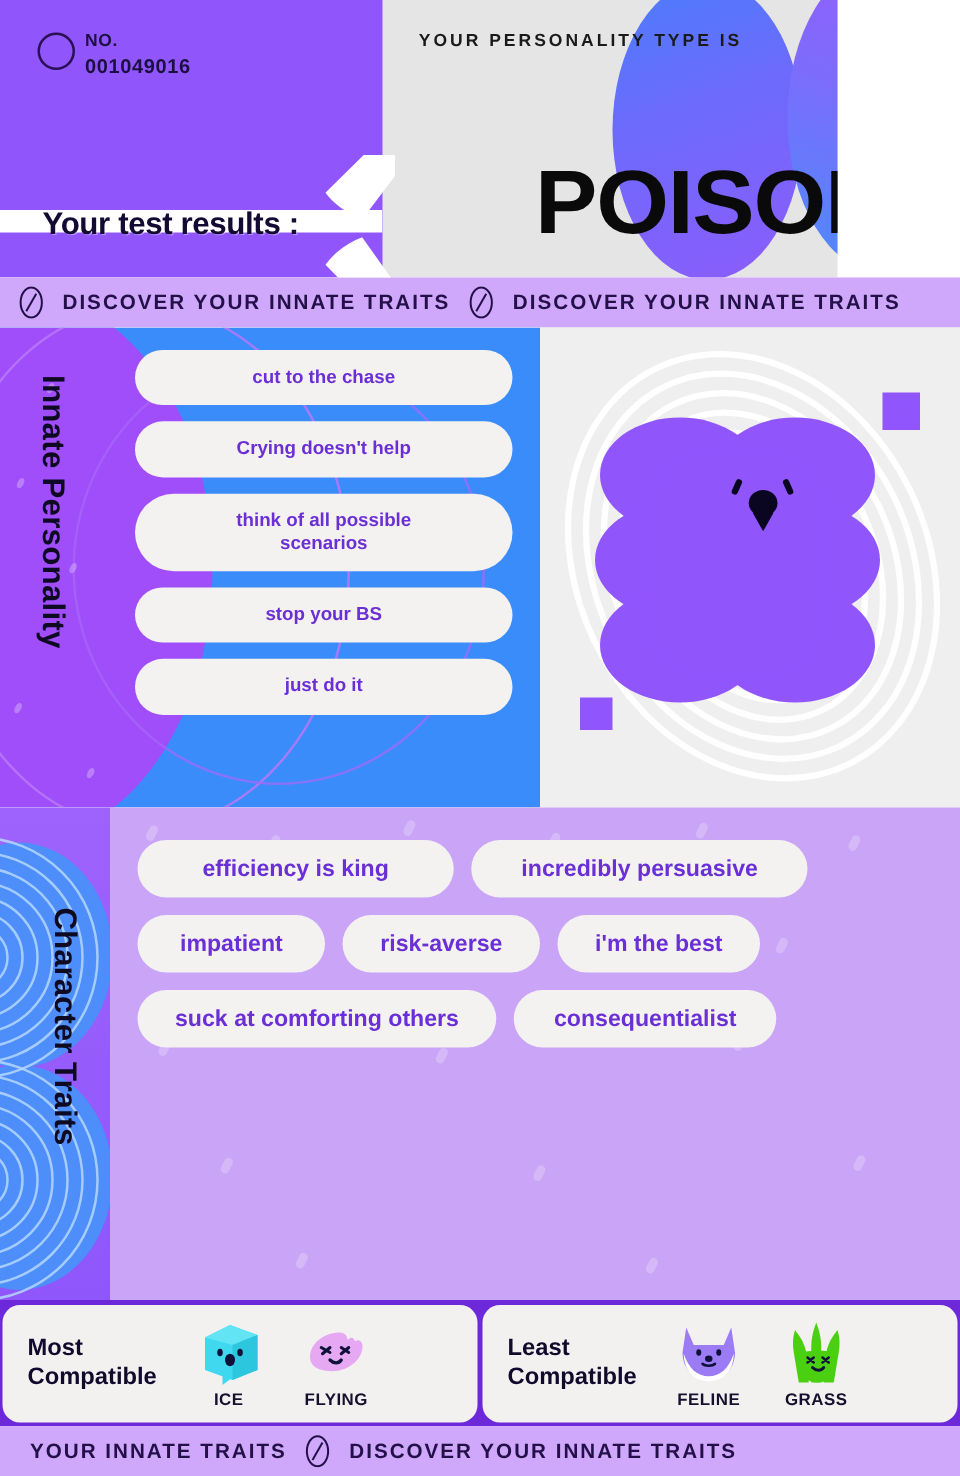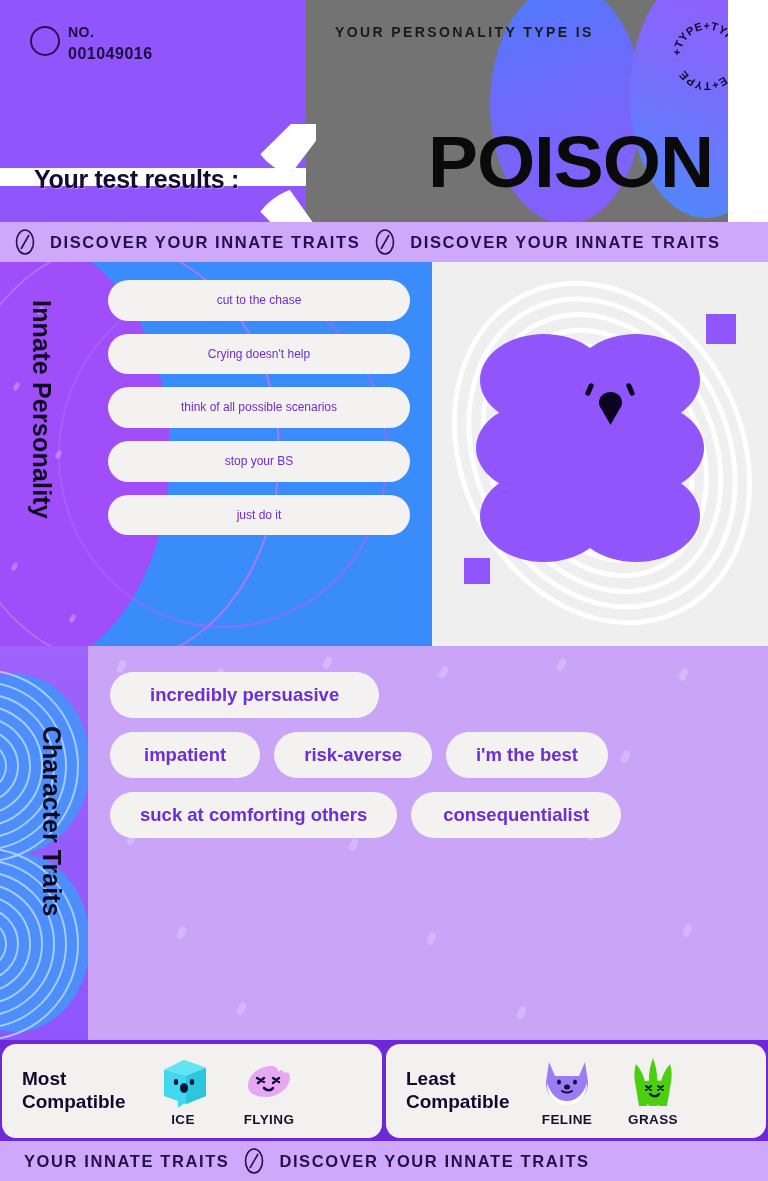--- a/index.html
+++ b/index.html
@@ -3,21 +3,21 @@
 <meta charset="utf-8">
 <style>
   * { margin:0; padding:0; box-sizing:border-box; }
   html,body { background:#ffffff; }
   body {
     width:768px; height:1181px; position:relative; overflow:hidden;
     font-family:"Liberation Sans", sans-serif;
   }
 
   
-  #top-block { position:absolute; left:0; top:0; width:728px; height:222px; background:#737373; overflow:hidden; }
+  #top-block { position:absolute; left:0; top:0; width:670px; height:222px; background:#e5e5e5; overflow:hidden; }
 
   #purple-panel {
     position:absolute; left:0; top:0; width:306px; height:222px;
     background:#9155fc; overflow:hidden;
   }
   #no-circle {
     position:absolute; left:30px; top:26px; width:30px; height:30px;
     border:2px solid #2b1055; border-radius:50%;
   }
   #no-label { position:absolute; left:68px; top:24px; color:#1b1040; font-size:14px; font-weight:bold; letter-spacing:.5px; }
@@ -73,21 +73,21 @@
   #innate-ring1 { position:absolute; left:-50px; top:-18px; width:330px; height:420px; border:2px solid rgba(185,120,250,.85); border-radius:50%; }
   #innate-ring2 { position:absolute; left:58px; top:20px; width:330px; height:346px; border:2px solid rgba(168,102,250,.7); border-radius:50%; }
   #innate-label {
     position:absolute; left:16px; top:38px; width:40px;
     writing-mode:vertical-rl; color:#0e0a22;
     font-size:25px; font-weight:bold; letter-spacing:.2px;
   }
   #innate-pills { position:absolute; left:108px; top:18px; width:302px; z-index:5; }
   .pill-lg {
     background:#f4f2f0; border-radius:40px; color:#6b2fd6; text-align:center;
-    font-size:12px; font-weight:normal; padding:13px 14px; margin-bottom:13px;
+    font-size:15px; font-weight:bold; padding:13px 14px; margin-bottom:13px;
     line-height:1.22;
   }
 
   
   #mascot-wrap { position:absolute; left:432px; top:0; width:336px; height:384px; overflow:hidden; }
   #mascot-rings { position:absolute; left:20px; top:6px; width:300px; height:370px; }
   .mb { position:absolute; background:#9155fc; border-radius:50%; }
   #m1 { left:48px;  top:72px;  width:128px; height:92px; }
   #m2 { left:140px; top:72px;  width:128px; height:92px; }
   #m3 { left:44px;  top:140px; width:128px; height:92px; }
@@ -282,20 +282,21 @@
     <div class="tdash" style="left:262px;top:192px"></div>
     <div class="tdash" style="left:500px;top:182px"></div>
     <div class="tdash" style="left:90px;top:280px"></div>
     <div class="tdash" style="left:340px;top:286px"></div>
     <div class="tdash" style="left:596px;top:278px"></div>
     <div class="tdash" style="left:150px;top:356px"></div>
     <div class="tdash" style="left:430px;top:360px"></div>
 
     <div id="traits-rows">
       <div class="trow">
+        <div class="pill-sm" style="padding:12px 52px">efficiency is king</div>
         <div class="pill-sm" style="padding:12px 40px">incredibly persuasive</div>
       </div>
       <div class="trow">
         <div class="pill-sm" style="padding:12px 34px">impatient</div>
         <div class="pill-sm" style="padding:12px 30px">risk-averse</div>
         <div class="pill-sm" style="padding:12px 30px">i'm the best</div>
       </div>
       <div class="trow">
         <div class="pill-sm" style="padding:12px 30px">suck at comforting others</div>
         <div class="pill-sm" style="padding:12px 32px">consequentialist</div>

